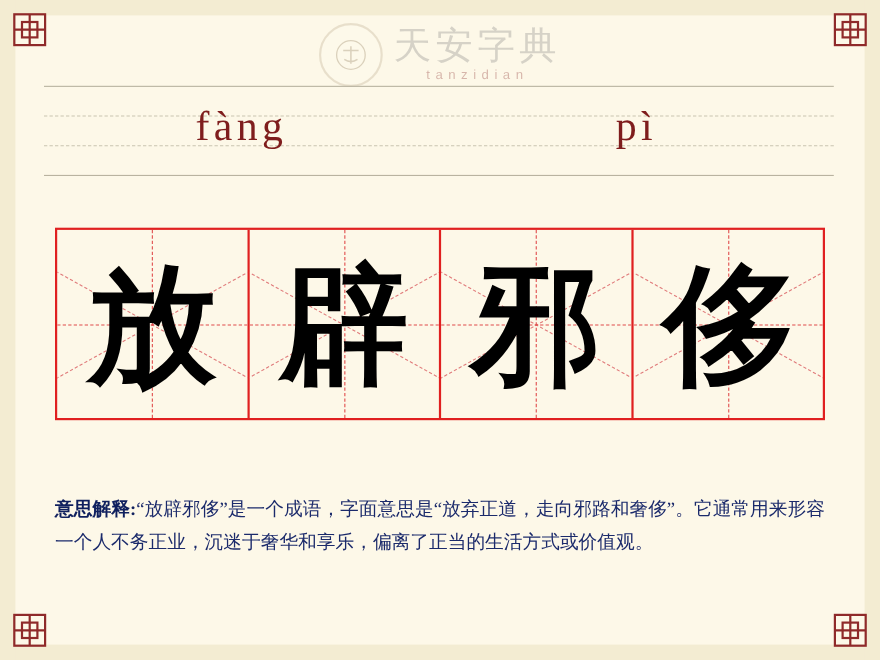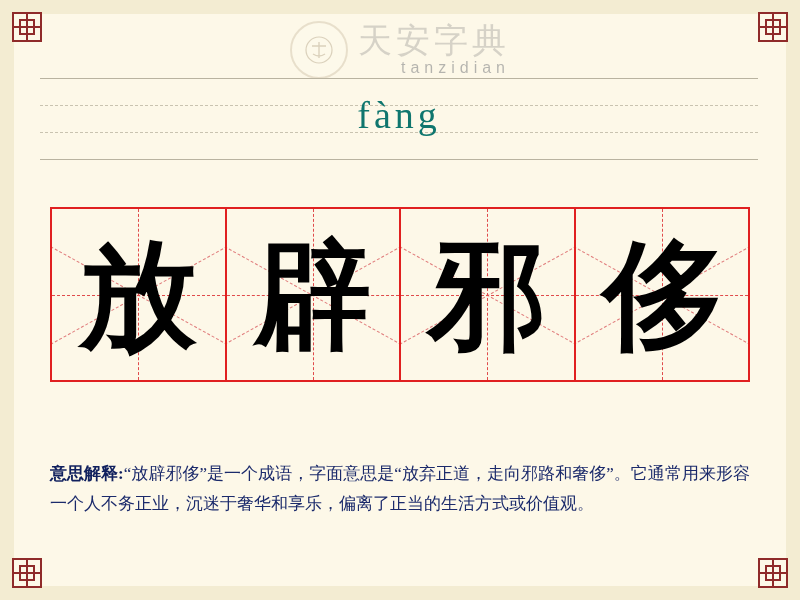--- a/index.html
+++ b/index.html
@@ -56,32 +56,32 @@
     border-radius: 50%;
     border: 2px solid #b9a98c;
     display: flex;
     align-items: center;
     justify-content: center;
     color: #8d7a58;
     font-size: 24px;
     font-family: "Liberation Serif", serif;
     background: rgba(255,255,255,0.25);
   }
-  .logo-text { display: flex; flex-direction: column; justify-content: center; align-items: flex-end; }
+  .logo-text { display: flex; flex-direction: column; justify-content: center; }
   .logo-title {
     font-size: 34px;
     letter-spacing: 4px;
     color: #7d7d7d;
     line-height: 1.05;
     font-family: "Liberation Serif", serif;
   }
   .logo-sub {
-    font-size: 16px;
+    font-size: 12px;
     letter-spacing: 5px;
-    color: #0f172a;
+    color: #7f1d1d;
     text-align: center;
     font-family: "Liberation Sans", sans-serif;
   }
 
   
   .pinyin-staff {
     position: absolute;
     left: 40px;
     top: 78px;
     width: 718px;
@@ -108,21 +108,21 @@
     height: 81px;
     display: flex;
   }
   .pinyin-cell {
     flex: 1 1 0;
     display: flex;
     align-items: center;
     justify-content: center;
     font-family: "Liberation Serif", serif;
     font-size: 38px;
-    color: #0f766e;
+    color: #7f1d1d;
     letter-spacing: 4px;
     padding-bottom: 8px;
     box-sizing: border-box;
   }
 
   
   .char-grid {
     position: absolute;
     left: 50px;
     top: 207px;
@@ -180,21 +180,20 @@
   .explanation {
     position: absolute;
     left: 50px;
     top: 448px;
     width: 700px;
     font-size: 17px;
     line-height: 1.75;
     color: #1b2a6b;
     font-family: "Liberation Serif", serif;
     text-align: justify;
-    margin-top: 11px;
   }
   .explanation .label {
     font-weight: bold;
     color: #10205e;
   }
 </style>
 </head>
 <body>
 
 <div class="frame-edge frame-top"></div>
@@ -256,20 +255,21 @@
   </div>
 </div>
 
 <div class="pinyin-staff">
   <div class="staff-line staff-l1"></div>
   <div class="staff-line dashed staff-l2"></div>
   <div class="staff-line dashed staff-l3"></div>
   <div class="staff-line staff-l4"></div>
   <div class="pinyin-row">
     <div class="pinyin-cell">fàng</div>
+    <div class="pinyin-cell">pì</div>
   </div>
 </div>
 
 <div class="char-grid">
   <div class="char-cell">
     <div class="guide guide-d guide-d1"></div>
     <div class="guide guide-d guide-d2"></div>
     <div class="guide guide-h"></div>
     <div class="guide guide-v"></div>
     <div class="char-glyph">放</div>

